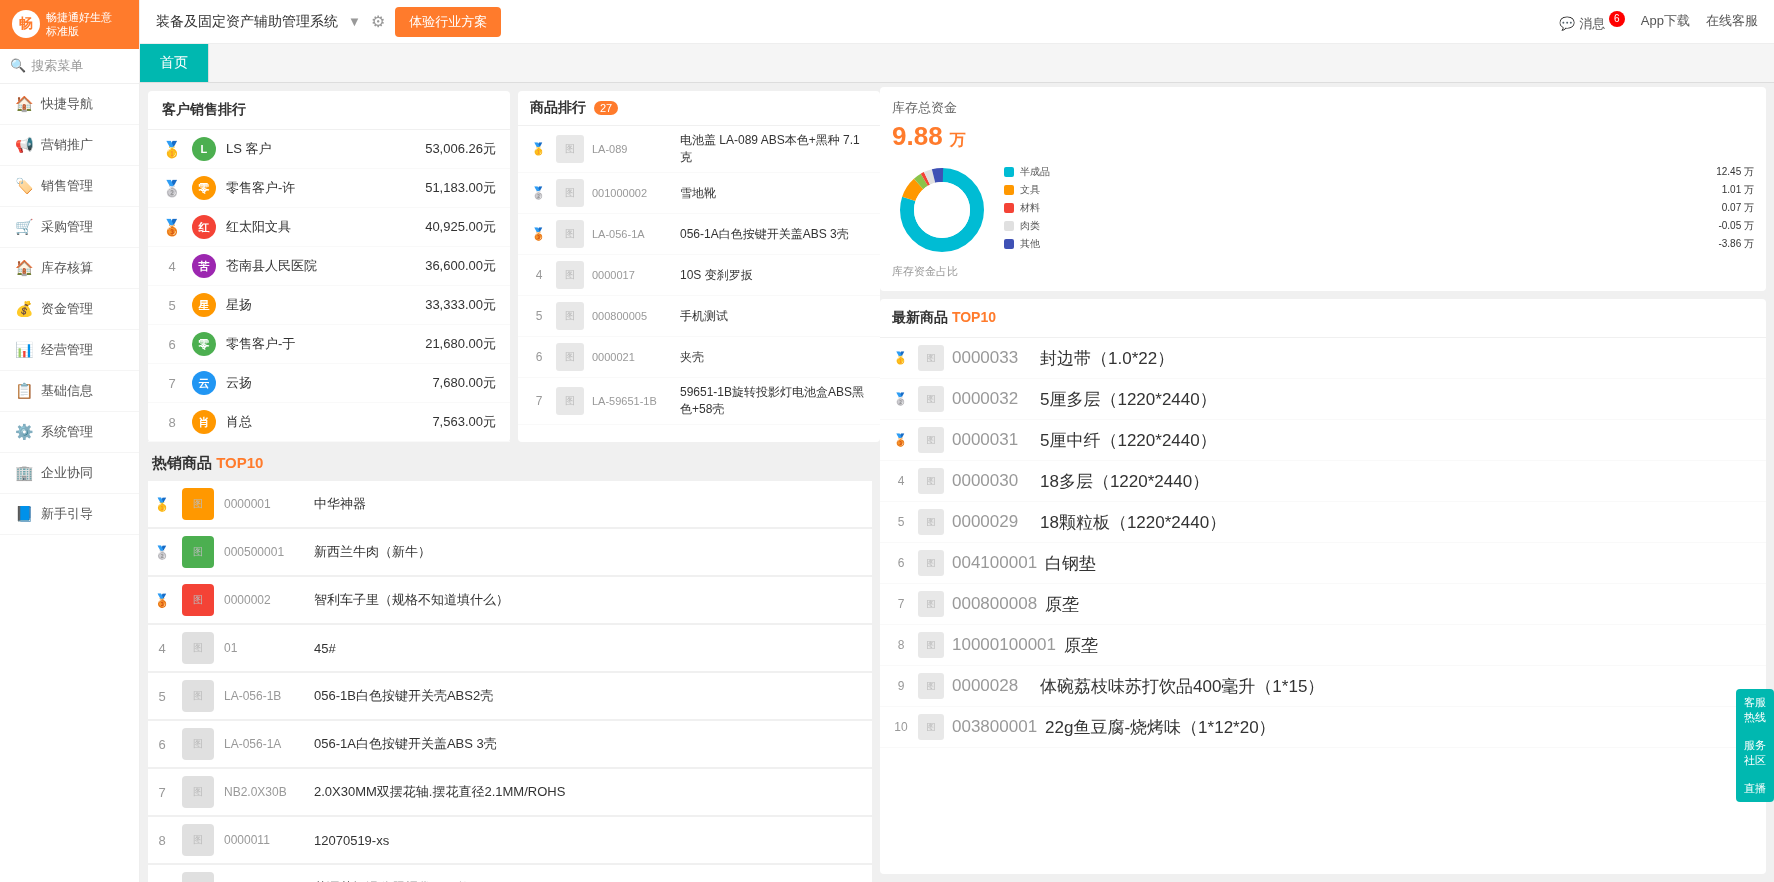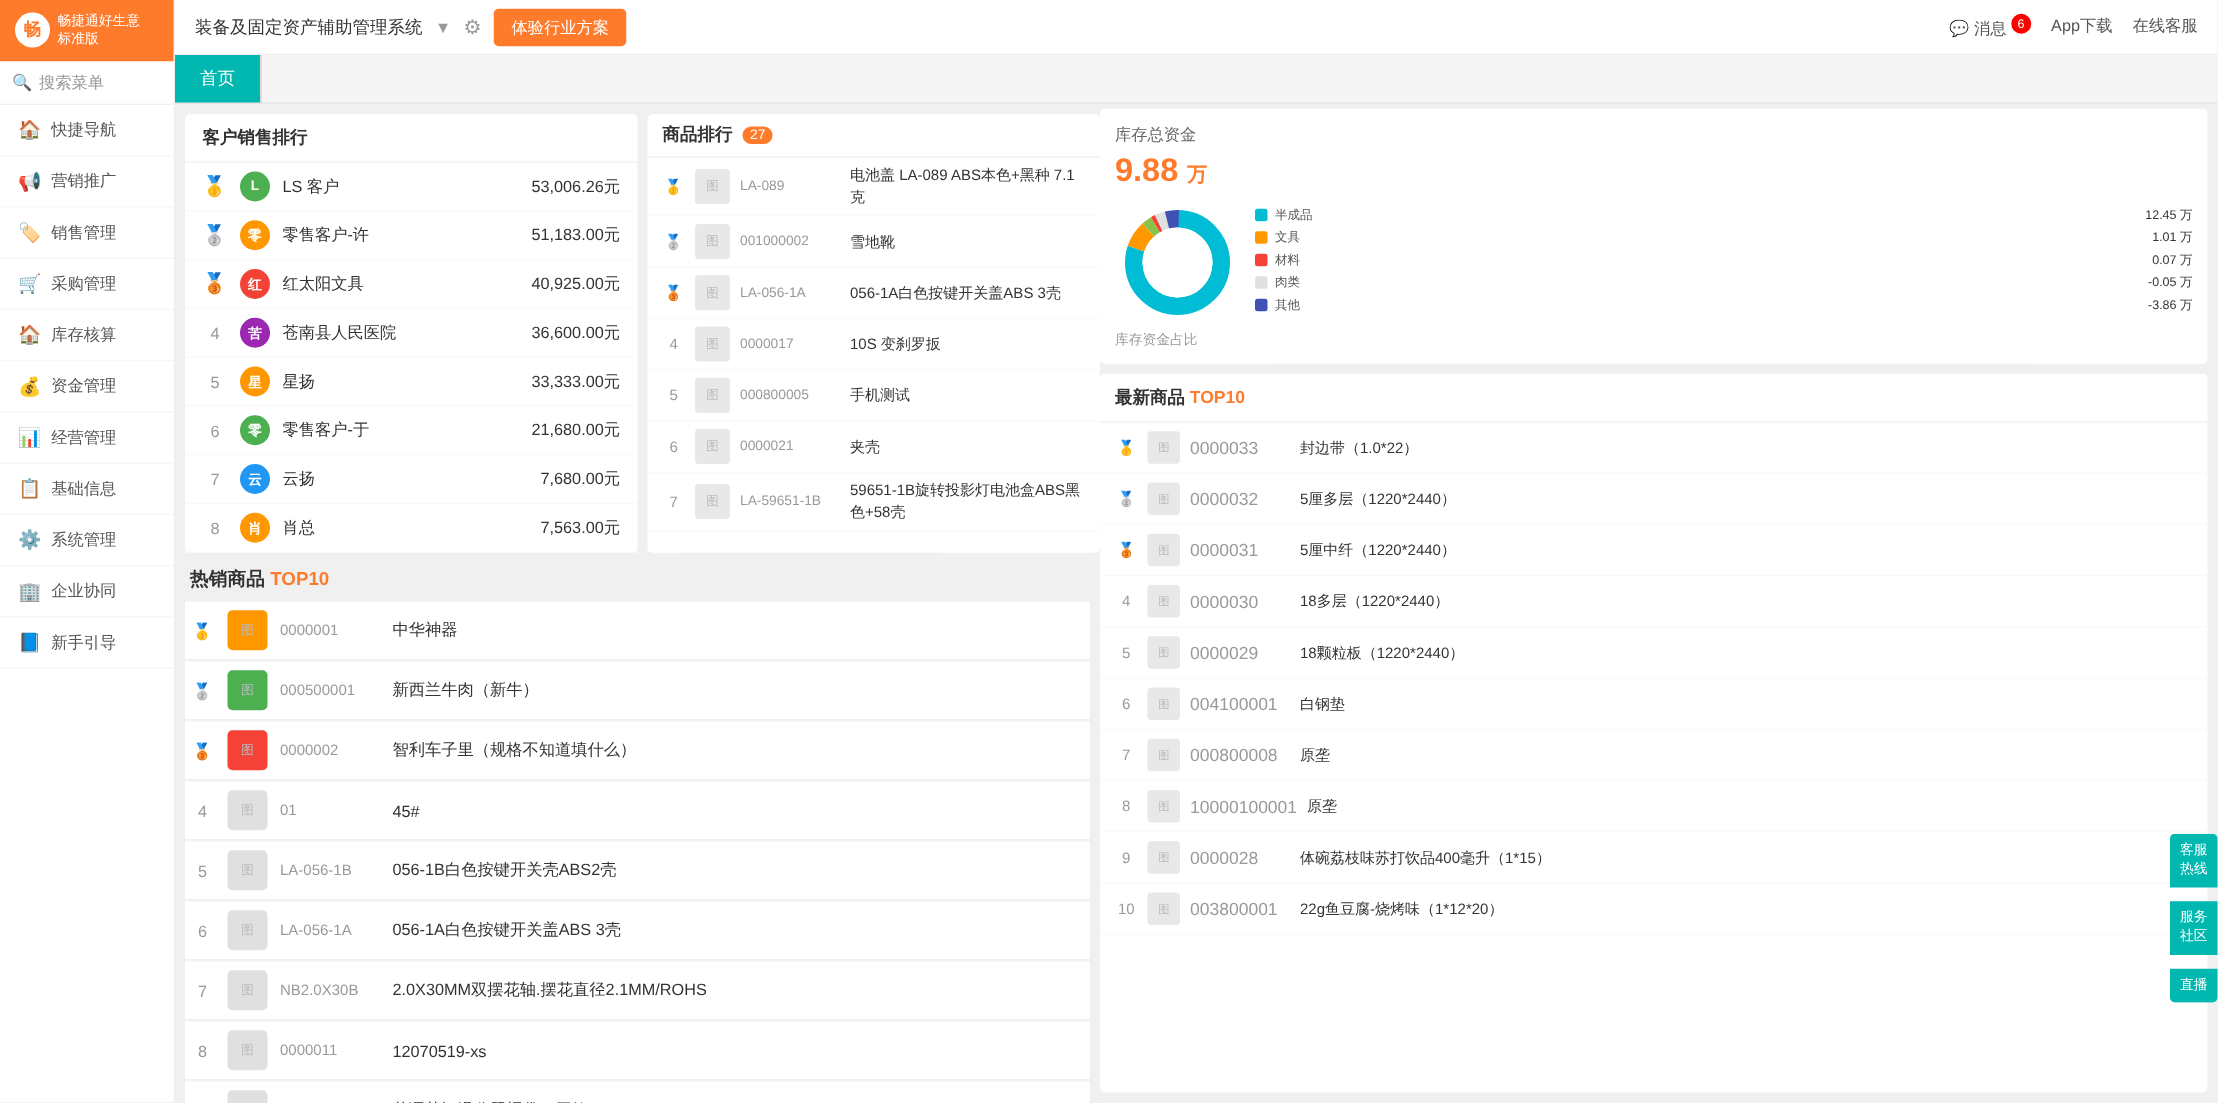--- a/index.html
+++ b/index.html
@@ -292,31 +292,31 @@
       border-bottom: 1px solid #f9f9f9;
     }
     .new-rank { width: 18px; text-align: center; color: #999; font-size: 12px; }
     .new-img {
       width: 26px; height: 26px;
       background: #e8e8e8;
       border-radius: 3px;
       display: flex; align-items: center; justify-content: center;
       color: #bbb; font-size: 9px; flex-shrink: 0;
     }
-    .new-code { color: #999; font-size: 14px; min-width: 80px; }
-    .new-name { color: #333; font-size: 12px; flex: 1; }
+    .new-code { color: #999; font-size: 17px; min-width: 80px; }
+    .new-name { color: #333; font-size: 17px; flex: 1; }
 
     
     .float-btn {
       position: fixed;
       right: 0;
       bottom: 80px;
       display: flex;
       flex-direction: column;
-      gap: 11px;
+      gap: 0;
     }
     .float-btn-item {
       background: #00b8b0;
       color: white;
       width: 38px;
       padding: 6px 4px;
       text-align: center;
       font-size: 11px;
       cursor: pointer;
       line-height: 1.4;

